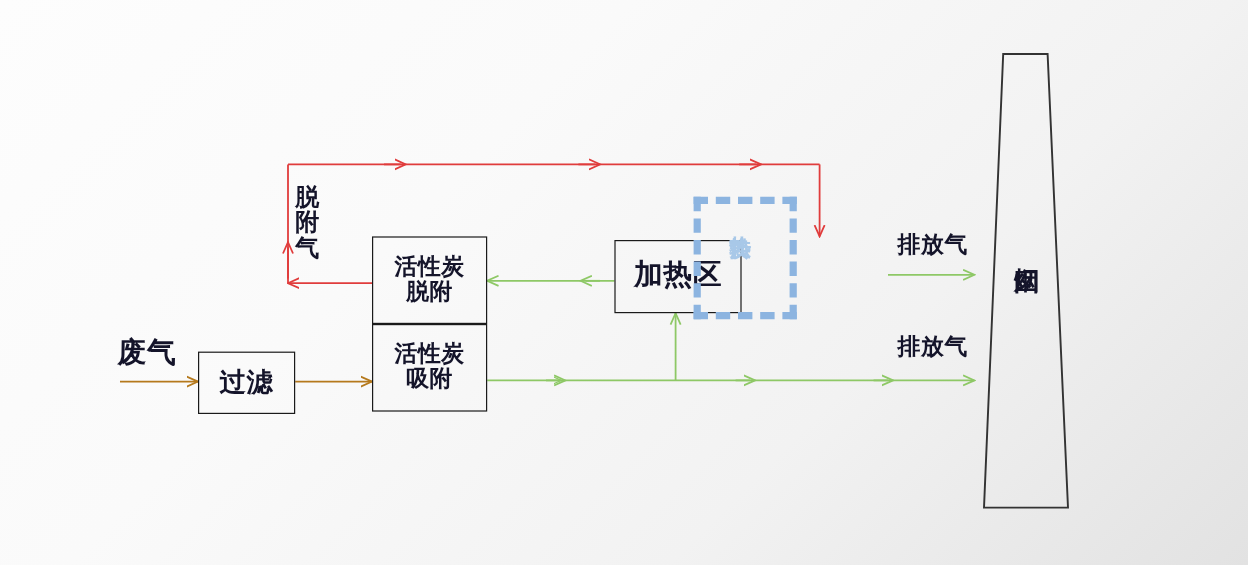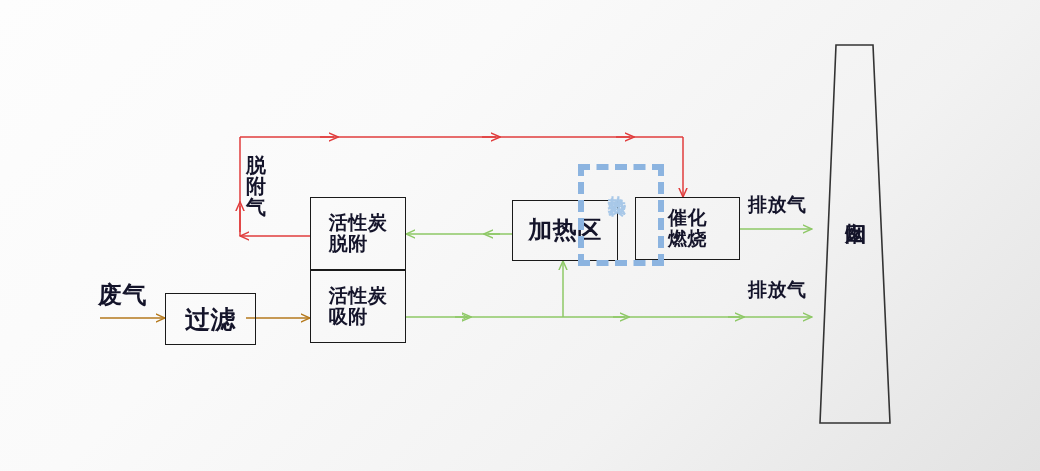--- a/index.html
+++ b/index.html
@@ -26,21 +26,21 @@
     position: absolute;
     box-sizing: border-box;
     border: 1.6px solid #1a1a1a;
     background: transparent;
     display: flex;
     align-items: center;
     justify-content: center;
     color: #14142a;
     font-weight: bold;
     line-height: 1.08;
-    text-align: left;
+    text-align: center;
     letter-spacing: 0.5px;
   }
   .node-label {
     display: block;
     white-space: pre-line;
   }
   .free-label {
     position: absolute;
     color: #14142a;
     font-weight: bold;
@@ -51,21 +51,21 @@
   }
   .vert-label {
     position: absolute;
     color: #14142a;
     font-weight: bold;
     line-height: 1.02;
     letter-spacing: 0.5px;
     writing-mode: vertical-rl;
     text-orientation: upright;
   }
-  #box-filter { left: 165px; top: 293px; width: 91px; height: 52px; font-size: 25px; }
+  #box-filter { left: 165px; top: 293px; width: 81px; height: 52px; font-size: 22px; }
   #box-desorption { left: 310px; top: 197px; width: 96px; height: 73px; font-size: 19px; }
   #box-adsorption { left: 310px; top: 270px; width: 96px; height: 73px; font-size: 19px; }
   #box-heating { left: 512px; top: 200px; width: 106px; height: 61px; font-size: 24px; }
   #box-catalytic { left: 635px; top: 197px; width: 105px; height: 63px; font-size: 19px; }
 
   #dashed-heat-exchange {
     position: absolute;
     left: 578px;
     top: 164px;
     width: 86px;
@@ -164,24 +164,20 @@
 
   <div class="node-box" id="box-adsorption">
     <span class="node-label">活性炭
 吸附</span>
   </div>
 
   <div class="node-box" id="box-heating">
     <span class="node-label">加热区</span>
   </div>
 
-  <div class="node-box" id="box-catalytic">
-    <span class="node-label">催化
-燃烧</span>
-  </div>
 
   <div id="dashed-heat-exchange"></div>
   <div id="heat-exchange-label">热转换</div>
 
   <div class="free-label" id="label-waste-gas">废气</div>
 
   <div class="free-label" id="label-desorb-gas">脱
 附
 气</div>
 

